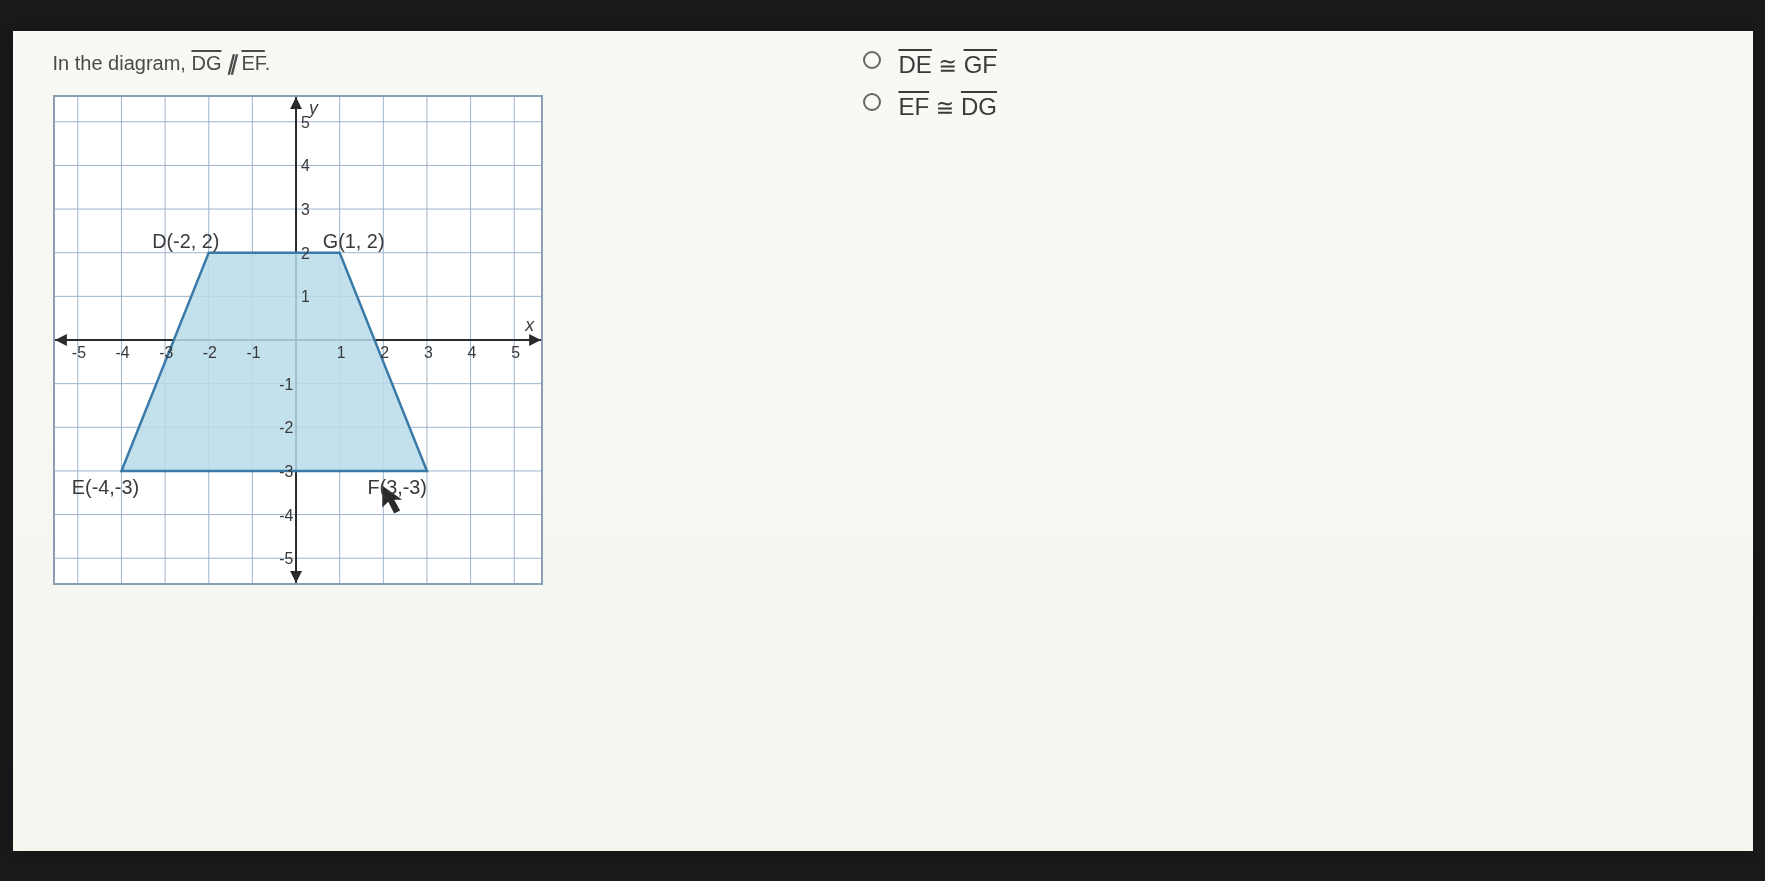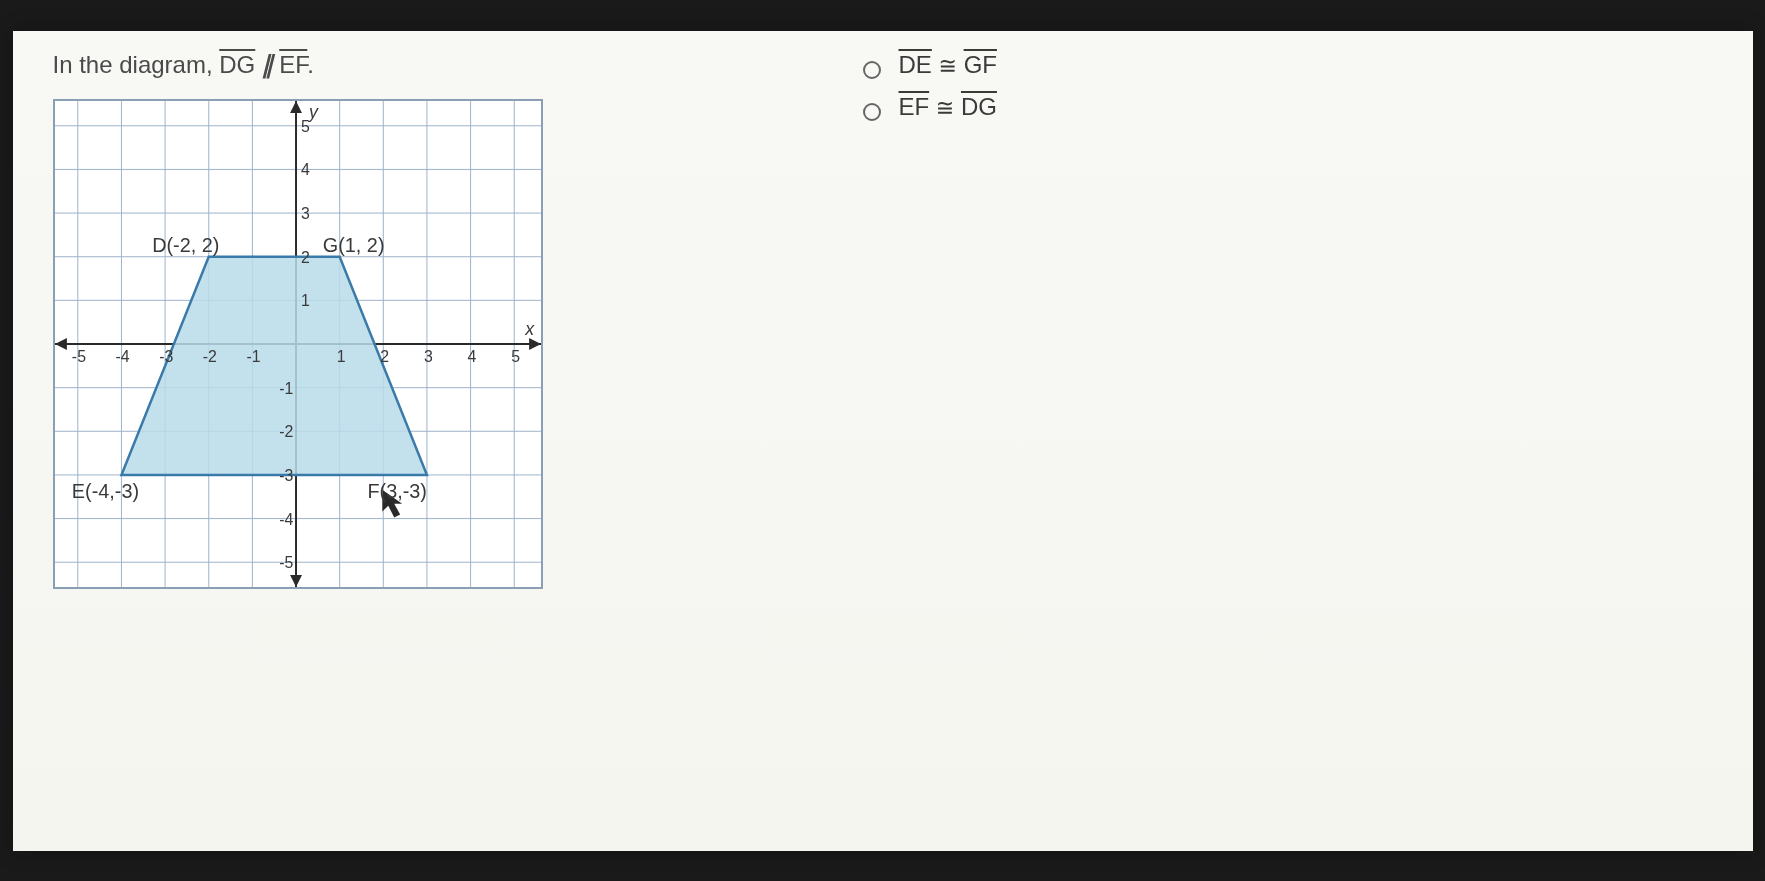--- a/index.html
+++ b/index.html
@@ -25,21 +25,21 @@
       gap: 280px;
       box-shadow: 0 0 20px rgba(0,0,0,0.3);
     }
     .left-col {
       width: 500px;
     }
     .right-col {
       flex: 1;
     }
     .prompt {
-      font-size: 24px;
+      font-size: 20px;
       color: #4a4a4a;
       margin-bottom: 20px;
       font-weight: 400;
     }
     .question {
       font-size: 24px;
       color: #4a4a4a;
       margin-bottom: 30px;
       font-weight: 400;
     }
@@ -55,21 +55,21 @@
       position: relative;
     }
     .options {
       display: flex;
       flex-direction: column;
       gap: 14px;
       margin-left: 30px;
     }
     .option {
       display: flex;
-      align-items: flex-end;
+      align-items: flex-start;
       gap: 18px;
       font-size: 24px;
       color: #3a3a3a;
     }
     .radio {
       width: 18px;
       height: 18px;
       border: 2px solid #666;
       border-radius: 50%;
       display: inline-block;

